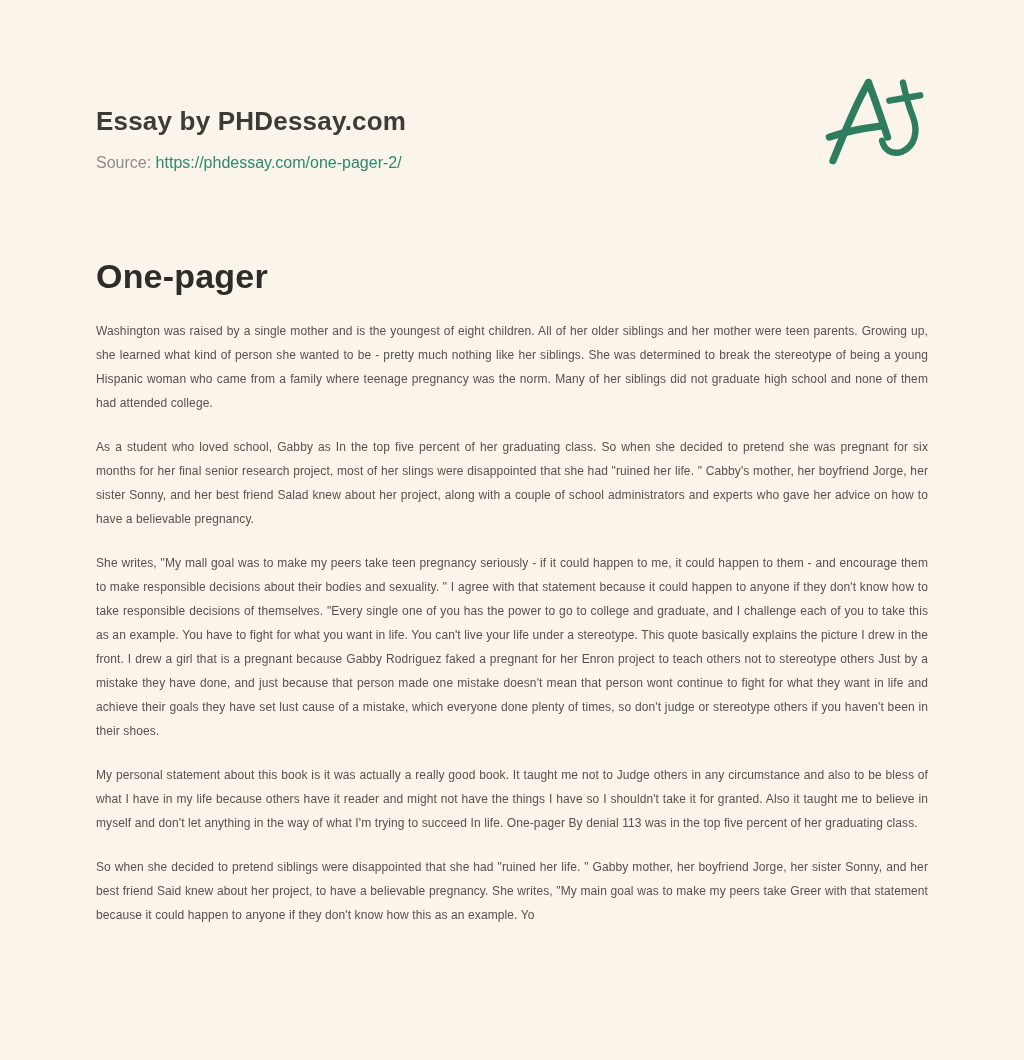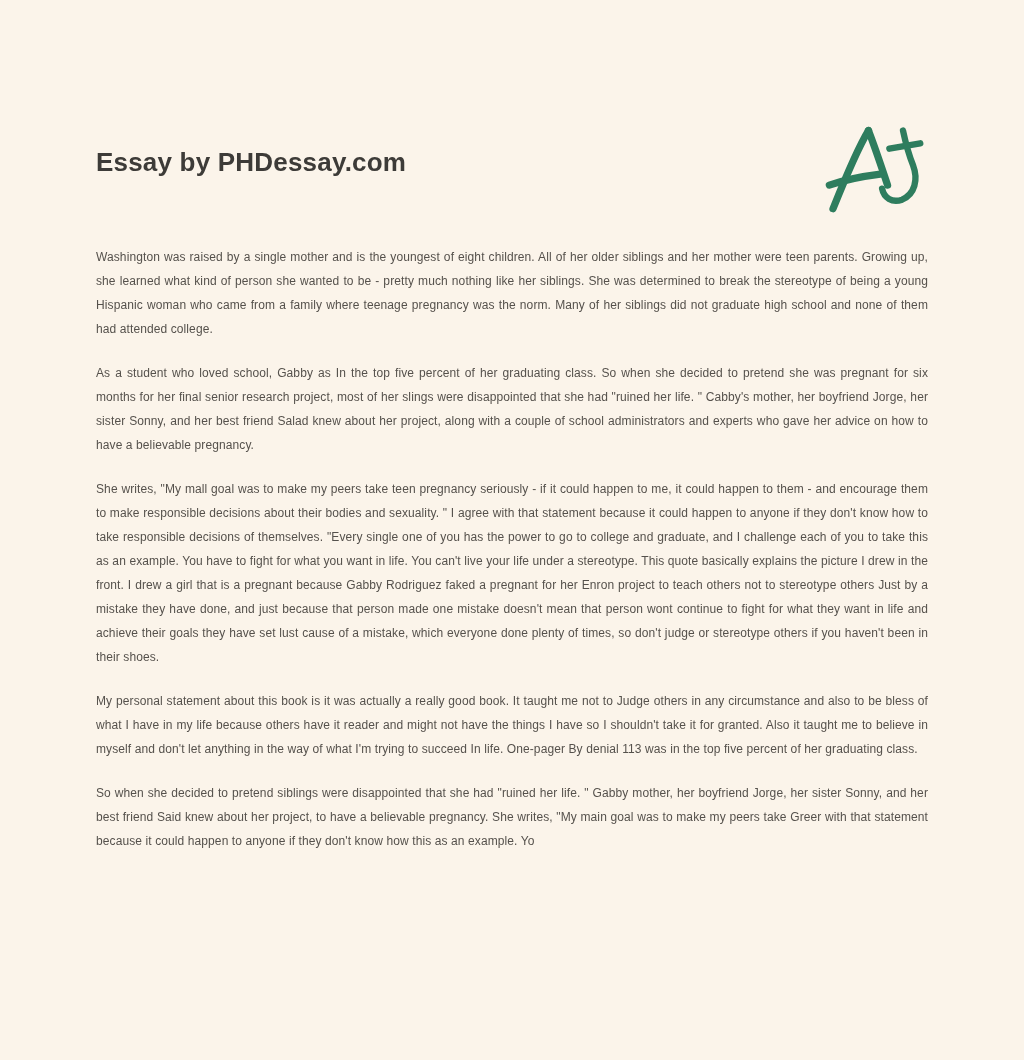--- a/index.html
+++ b/index.html
@@ -14,22 +14,21 @@
     overflow: hidden;
     position: relative;
   }
   .page {
     padding: 74px 96px 0 96px;
     box-sizing: border-box;
   }
   .page-header {
     display: flex;
     justify-content: space-between;
-    align-items: center;
-    margin-top: 48px;
+    align-items: flex-end;
   }
   .site-title {
     margin: 0 0 16px 0;
     font-size: 26px;
     font-weight: 700;
     color: #3d3b38;
     letter-spacing: 0.2px;
     line-height: 1.2;
   }
   .source-line {
@@ -66,38 +65,43 @@
   }
 </style>
 </head>
 <body>
 
 <div class="page">
 
   <div class="page-header">
     <div>
       <h1 class="site-title">Essay by PHDessay.com</h1>
+      <div class="source-line">
+        <span>Source:</span>
+        <a href="#">https://phdessay.com/one-pager-2/</a>
+      </div>
     </div>
 
     <div class="logo">
       <svg width="110" height="100" viewBox="0 0 120 110" fill="none" xmlns="http://www.w3.org/2000/svg">
 
         <path d="M 16 102 C 28 72 44 34 55 16" stroke="#2e7d5e" stroke-width="8" stroke-linecap="round" fill="none"></path>
 
         <path d="M 55 16 C 62 34 70 58 76 76" stroke="#2e7d5e" stroke-width="8" stroke-linecap="round" fill="none"></path>
 
         <path d="M 12 76 C 30 70 52 66 68 64" stroke="#2e7d5e" stroke-width="8" stroke-linecap="round" fill="none"></path>
 
         <path d="M 78 36 L 112 30" stroke="#2e7d5e" stroke-width="7" stroke-linecap="round" fill="none"></path>
 
         <path d="M 93 16 C 96 30 100 44 104 54 C 110 70 106 86 92 92 C 81 96 72 90 70 80" stroke="#2e7d5e" stroke-width="7" stroke-linecap="round" fill="none"></path>
       </svg>
     </div>
   </div>
 
+  <h2 class="essay-title">One-pager</h2>
 
   <div class="essay-body">
     <p>Washington was raised by a single mother and is the youngest of eight children. All of her older siblings and her mother were teen parents. Growing up, she learned what kind of person she wanted to be - pretty much nothing like her siblings. She was determined to break the stereotype of being a young Hispanic woman who came from a family where teenage pregnancy was the norm. Many of her siblings did not graduate high school and none of them had attended college.</p>
     <p>As a student who loved school, Gabby as In the top five percent of her graduating class. So when she decided to pretend she was pregnant for six months for her final senior research project, most of her slings were disappointed that she had "ruined her life. " Cabby's mother, her boyfriend Jorge, her sister Sonny, and her best friend Salad knew about her project, along with a couple of school administrators and experts who gave her advice on how to have a believable pregnancy.</p>
     <p>She writes, "My mall goal was to make my peers take teen pregnancy seriously - if it could happen to me, it could happen to them - and encourage them to make responsible decisions about their bodies and sexuality. " I agree with that statement because it could happen to anyone if they don't know how to take responsible decisions of themselves. "Every single one of you has the power to go to college and graduate, and I challenge each of you to take this as an example. You have to fight for what you want in life. You can't live your life under a stereotype. This quote basically explains the picture I drew in the front. I drew a girl that is a pregnant because Gabby Rodriguez faked a pregnant for her Enron project to teach others not to stereotype others Just by a mistake they have done, and just because that person made one mistake doesn't mean that person wont continue to fight for what they want in life and achieve their goals they have set lust cause of a mistake, which everyone done plenty of times, so don't judge or stereotype others if you haven't been in their shoes.</p>
     <p>My personal statement about this book is it was actually a really good book. It taught me not to Judge others in any circumstance and also to be bless of what I have in my life because others have it reader and might not have the things I have so I shouldn't take it for granted. Also it taught me to believe in myself and don't let anything in the way of what I'm trying to succeed In life. One-pager By denial 113 was in the top five percent of her graduating class.</p>
     <p>So when she decided to pretend siblings were disappointed that she had "ruined her life. " Gabby mother, her boyfriend Jorge, her sister Sonny, and her best friend Said knew about her project, to have a believable pregnancy. She writes, "My main goal was to make my peers take Greer with that statement because it could happen to anyone if they don't know how this as an example. Yo</p>
   </div>
 
 </div>

